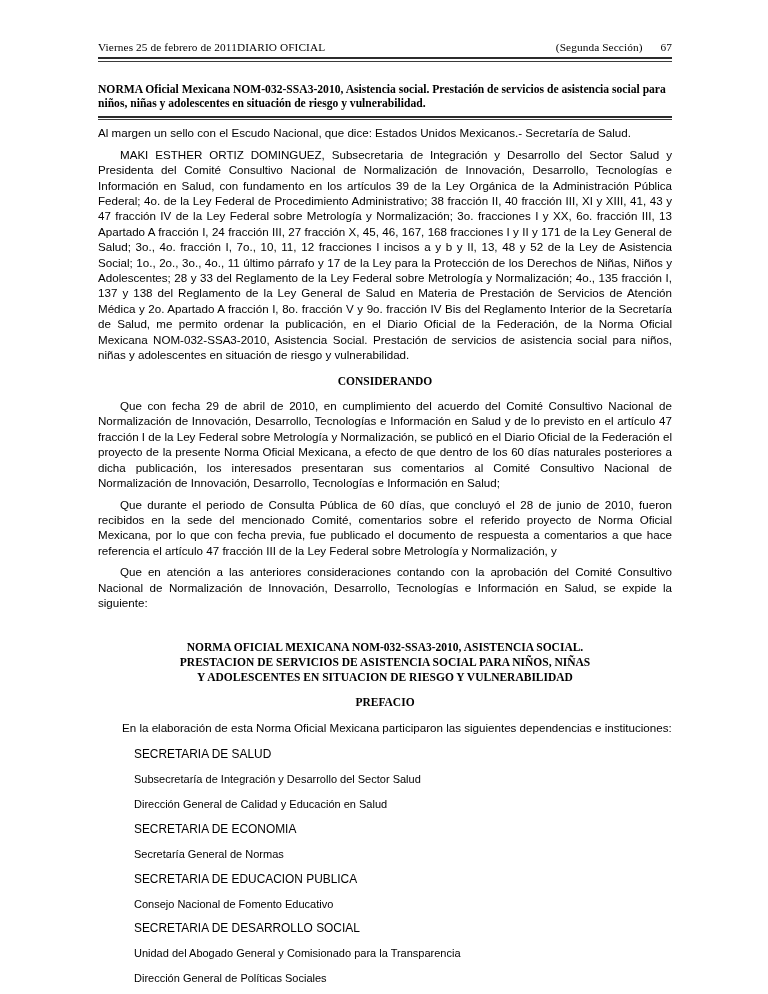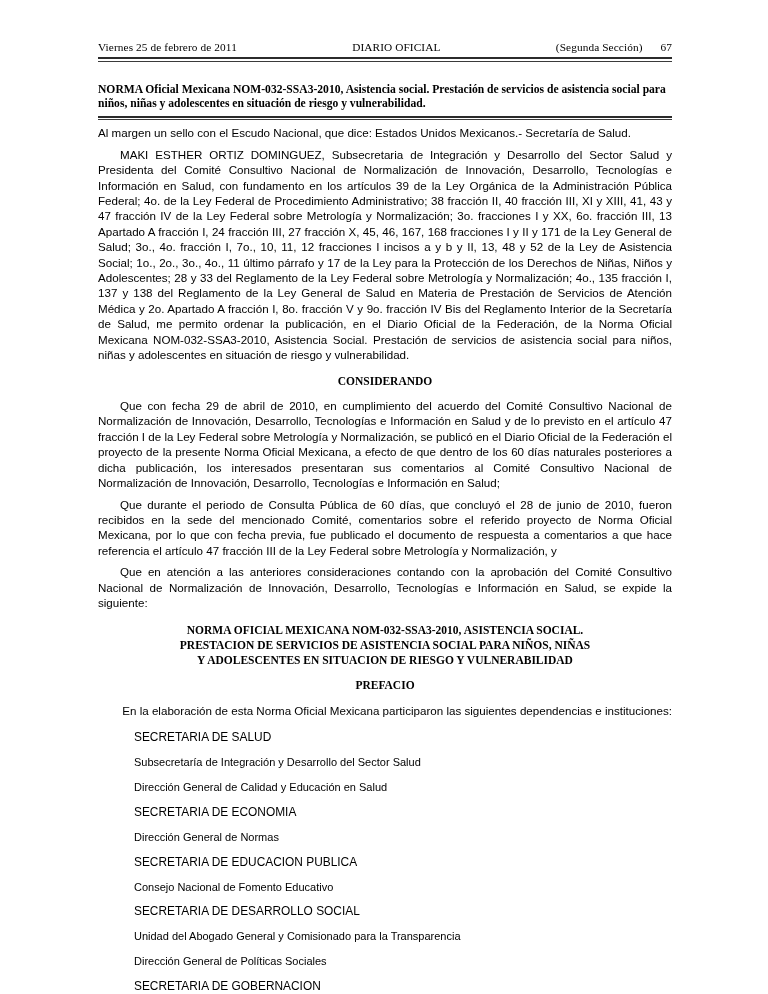--- a/index.html
+++ b/index.html
@@ -34,21 +34,21 @@
   
   .running-head {
     display: flex;
     align-items: baseline;
     font-family: "Liberation Serif", serif;
     font-size: 11.3px;
     line-height: 14px;
     letter-spacing: 0.1px;
   }
   .rh-left   { flex: 0 0 auto; }
-  .rh-center { flex: 1 1 auto; text-align: center; }
+  .rh-center { flex: 1 1 auto; text-align: left; }
   .rh-right  { flex: 0 0 auto; display: flex; align-items: baseline; justify-content: flex-end; }
   .rh-section { }
   .rh-page { margin-left: 18px; }
 
   
   .rule-double {
     margin-top: 3px;
     border-top: 2.4px solid #2b2b2b;
     border-bottom: 0.9px solid #3a3a3a;
     height: 1.6px;
@@ -86,30 +86,30 @@
   
   .center-head {
     font-family: "Liberation Serif", serif;
     font-weight: bold;
     font-size: 11.5px;
     line-height: 14.6px;
     text-align: center;
     margin: 0;
   }
   .head-considerando { margin: 12px 0 9px 0; }
-  .title-block { margin: 13px 0 0 0; }
+  .title-block { margin: 30px 0 0 0; }
   .head-prefacio { margin: 11px 0 10px 0; }
 
   
   .intro-line {
     font-size: 11.6px;
     line-height: 15.4px;
     margin: 0 0 9px 0;
     padding-left: 24px;
-    text-align: right;
+    text-align: left;
   }
   .inst-list {
     list-style: none;
     margin: 12px;
     padding: 0 0 0 24px;
   }
   .inst-list li {
     line-height: 15.4px;
     margin-bottom: 9.5px;
     text-align: left;
@@ -153,21 +153,21 @@
     </div>
 
     <div class="center-head head-prefacio">PREFACIO</div>
     <div class="intro-line">En la elaboración de esta Norma Oficial Mexicana participaron las siguientes dependencias e instituciones:</div>
 
     <ul class="inst-list">
       <li class="inst-major">SECRETARIA DE SALUD</li>
       <li class="inst-minor">Subsecretaría de Integración y Desarrollo del Sector Salud</li>
       <li class="inst-minor">Dirección General de Calidad y Educación en Salud</li>
       <li class="inst-major">SECRETARIA DE ECONOMIA</li>
-      <li class="inst-minor">Dirección General de Normas</li>
+      <li class="inst-minor">Secretaría General de Normas</li>
       <li class="inst-major">SECRETARIA DE EDUCACION PUBLICA</li>
       <li class="inst-minor">Consejo Nacional de Fomento Educativo</li>
       <li class="inst-major">SECRETARIA DE DESARROLLO SOCIAL</li>
       <li class="inst-minor">Unidad del Abogado General y Comisionado para la Transparencia</li>
       <li class="inst-minor">Dirección General de Políticas Sociales</li>
       <li class="inst-major">SECRETARIA DE GOBERNACION</li>
 
     </ul>
 
   </div>

